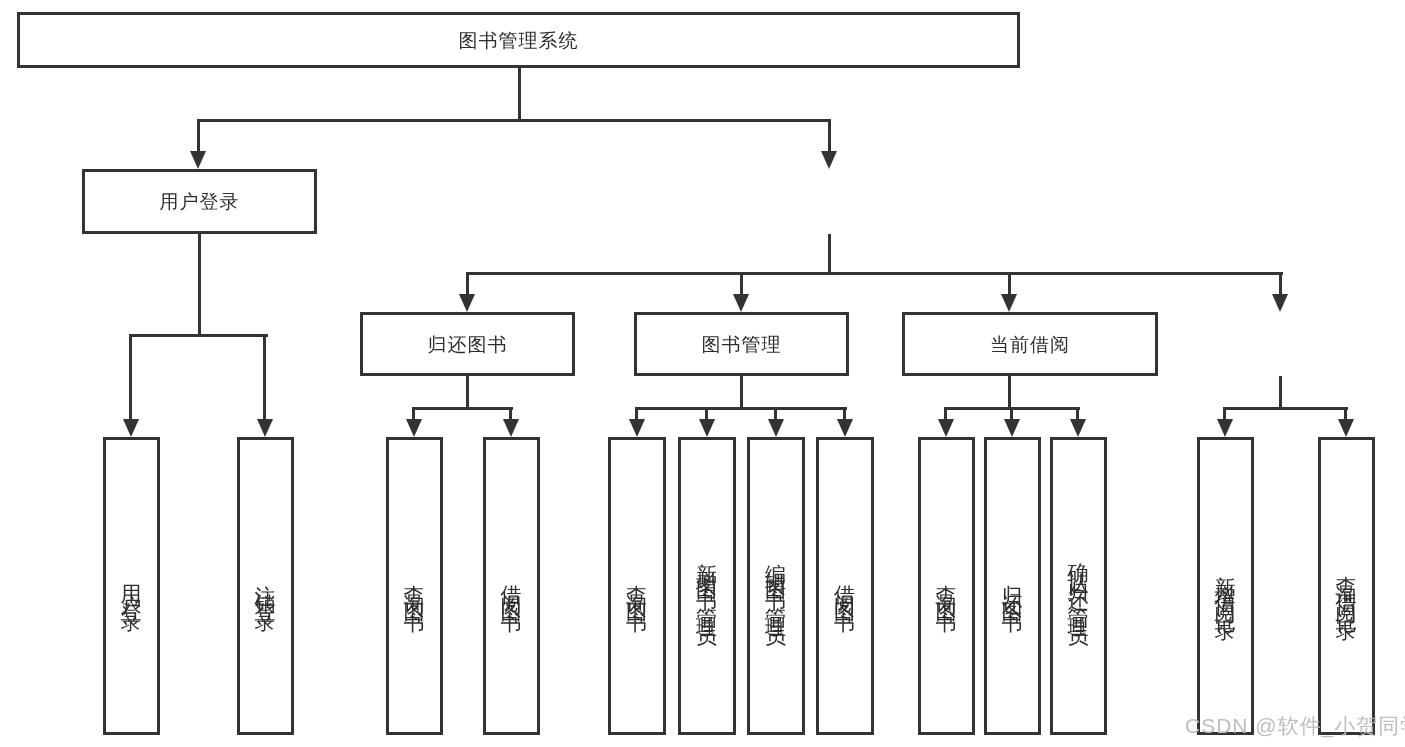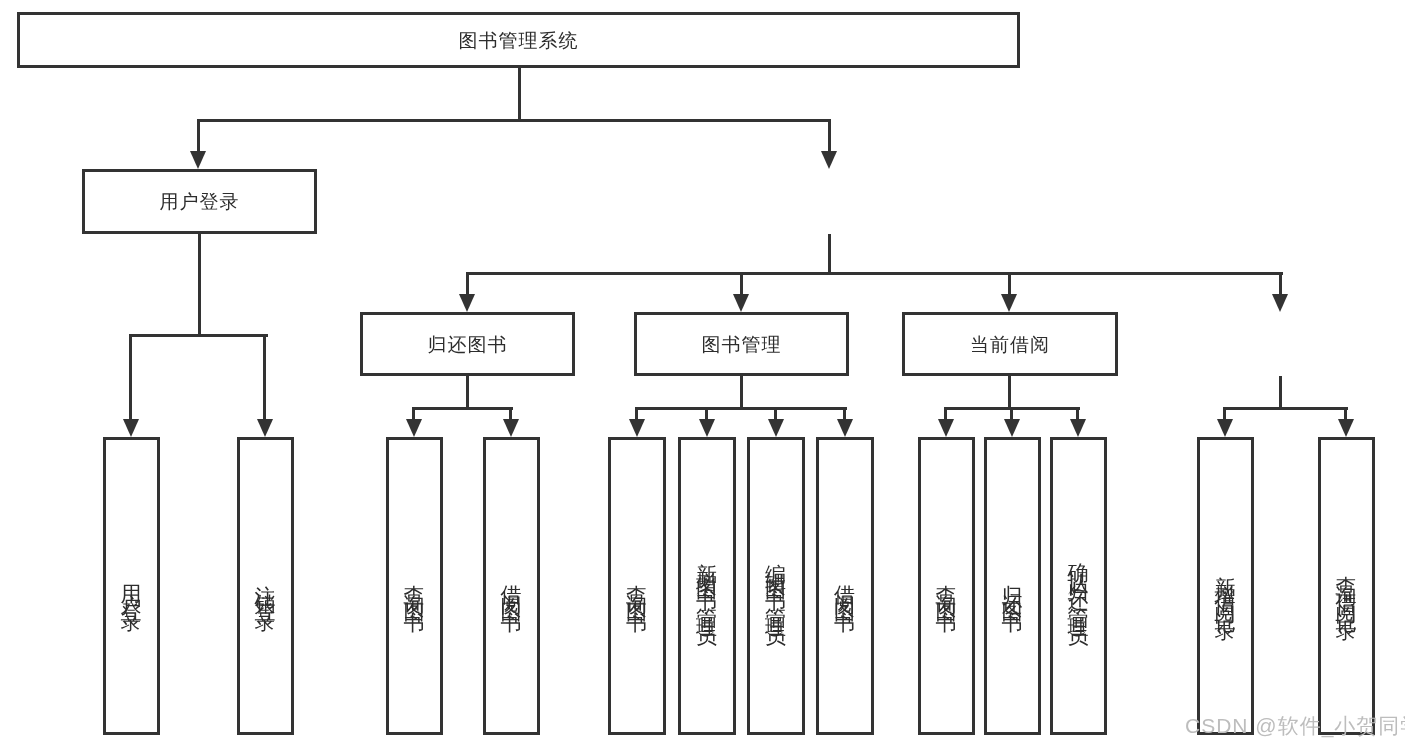--- a/index.html
+++ b/index.html
@@ -66,21 +66,21 @@
   <div class="ah" style="left:1001px;top:294px;"></div>
   <div class="vl" style="left:1279px;top:272px;height:24px;"></div>
   <div class="ah" style="left:1272px;top:294px;"></div>
 
   <div class="box hbox" style="left:360px;top:312px;width:215px;height:64px;">
     <span>归还图书</span>
   </div>
   <div class="box hbox" style="left:634px;top:312px;width:215px;height:64px;">
     <span>图书管理</span>
   </div>
-  <div class="box hbox" style="left:902px;top:312px;width:216px;height:64px;">
+  <div class="box hbox" style="left:902px;top:312px;width:256px;height:64px;">
     <span>当前借阅</span>
   </div>
 
   <div class="vl" style="left:466px;top:376px;height:31px;"></div>
   <div class="hl" style="left:412px;top:407px;width:101px;"></div>
   <div class="vl" style="left:412px;top:407px;height:14px;"></div>
   <div class="ah" style="left:406px;top:419px;"></div>
   <div class="vl" style="left:509px;top:407px;height:14px;"></div>
   <div class="ah" style="left:503px;top:419px;"></div>
 

